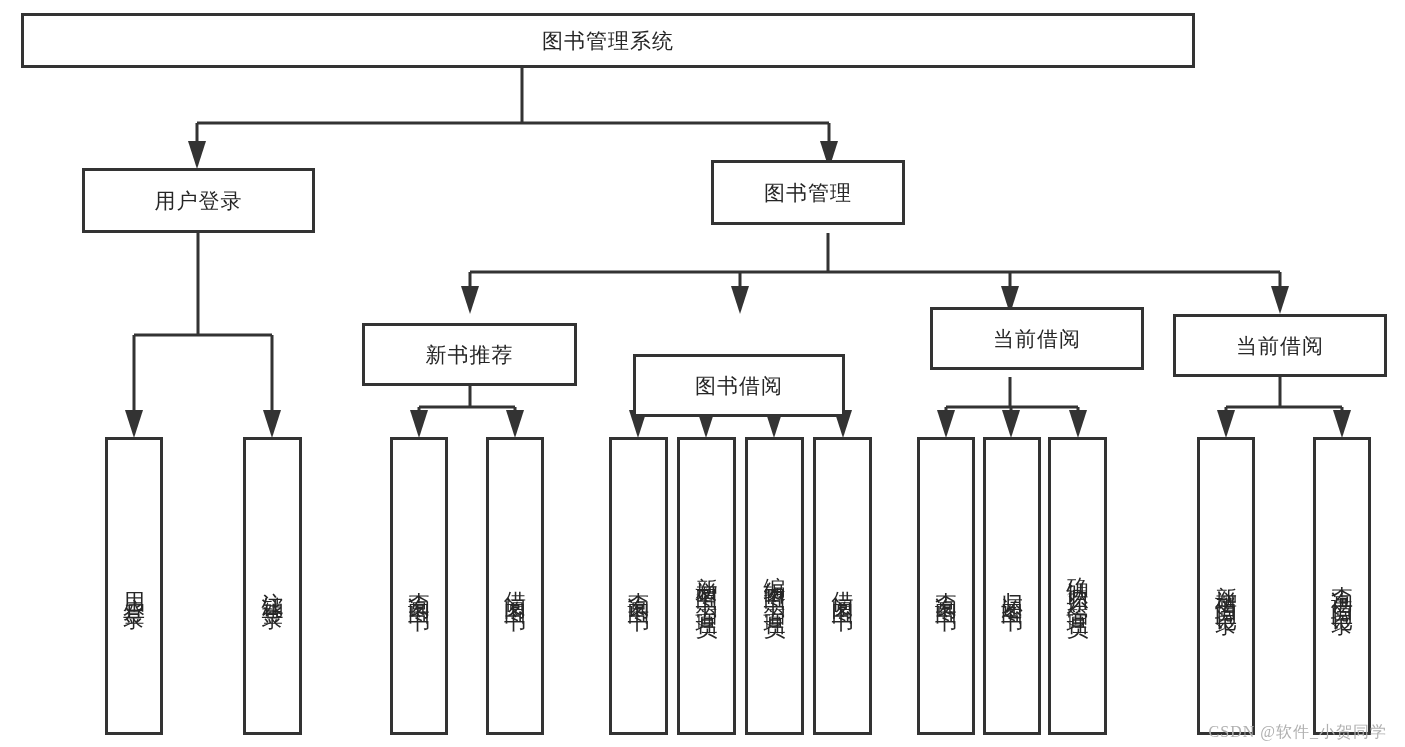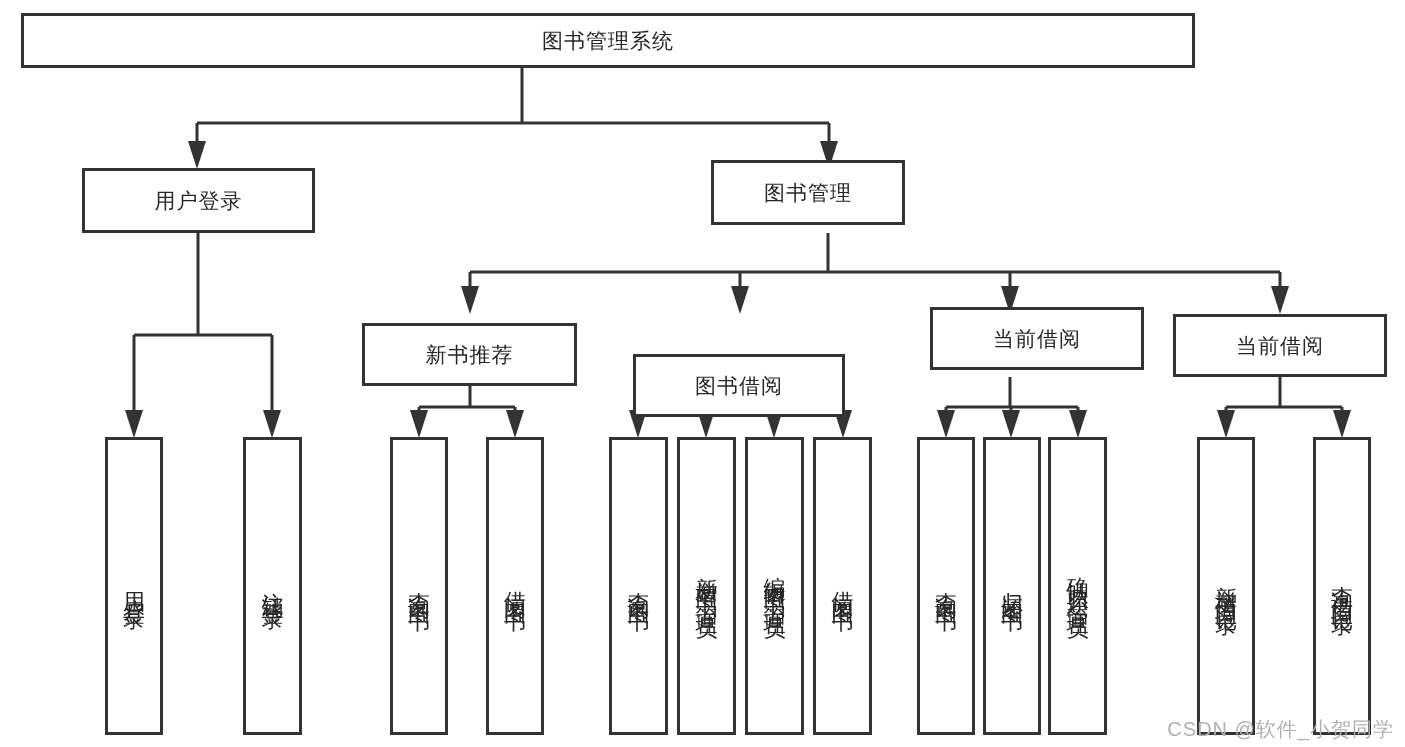--- a/index.html
+++ b/index.html
@@ -22,26 +22,27 @@
   .h{font-size:21px;letter-spacing:1px;white-space:nowrap;}
   .v{font-size:22px;}
   .v span{
     writing-mode:vertical-rl;
     letter-spacing:6px;
     line-height:1;
     white-space:nowrap;
   }
   .watermark{
     position:absolute;
-    right:11px;bottom:4px;
-    font-size:20px;
+    right:18px;bottom:4px;
+    font-size:16px;
     color:#b0b0b0;
     letter-spacing:1px;
     z-index:5;
     white-space:nowrap;
+    font-family:Liberation Serif, serif;
   }
 </style>
 </head>
 <body>
 
 <div class="stage">
 
   <svg class="connectors" viewBox="0 0 1405 747" xmlns="http://www.w3.org/2000/svg">
     <g stroke="#333333" stroke-width="3" fill="none">
 

